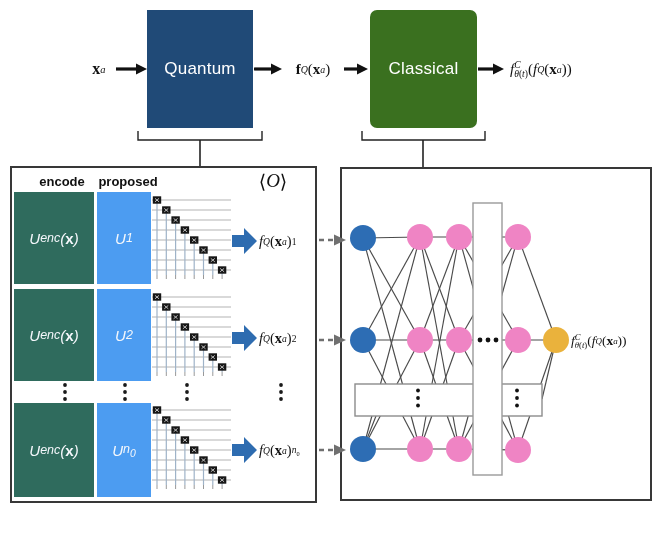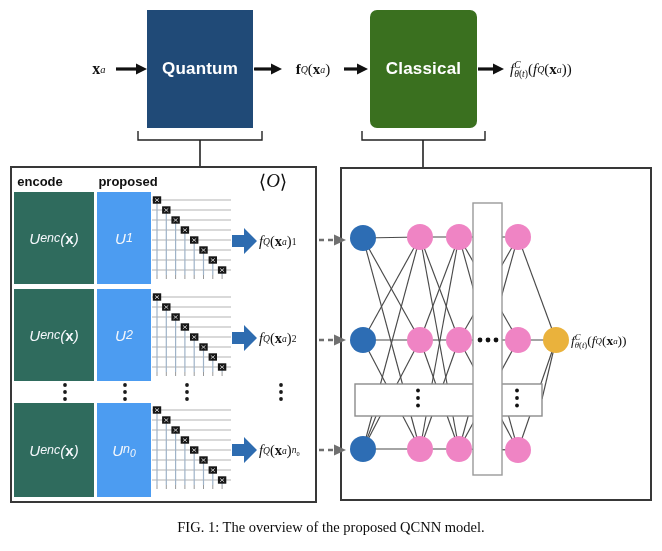--- a/index.html
+++ b/index.html
@@ -3,21 +3,21 @@
 <meta charset="utf-8">
 <style>
   html,body{margin:0;padding:0;background:#ffffff;}
   #fig{position:relative;width:662px;height:551px;background:#fff;overflow:hidden;
        font-family:"Liberation Sans","DejaVu Sans",sans-serif;}
   .abs{position:absolute;box-sizing:border-box;}
   .math{font-family:"Liberation Serif","DejaVu Serif",serif;color:#111;}
   .math sup,.math sub{font-size:0.66em;}
   .ctr{display:flex;align-items:center;justify-content:center;}
   .lft{display:flex;align-items:center;justify-content:flex-start;}
-  .bigbox{color:#fff;font-weight:bold;font-size:17px;letter-spacing:.2px;}
+  .bigbox{color:#fff;font-weight:normal;font-size:17px;letter-spacing:.2px;}
   .hdr{font-weight:bold;font-size:13px;color:#101010;}
   .ubox{color:#f4f7fb;font-size:15px;font-style:italic;}
   .ubox b{font-style:normal;}
   .panel{border:2.5px solid #383838;background:transparent;}
   svg{position:absolute;left:0;top:0;pointer-events:none;}
   .ss{display:inline-flex;flex-direction:column;vertical-align:-0.45em;
       font-size:0.64em;line-height:0.95;text-align:left;}
   .caption{font-family:"Liberation Serif","DejaVu Serif",serif;font-size:14.5px;color:#0c0c0c;}
 </style>
 </head>
@@ -287,21 +287,21 @@
   </div>
   <div class="abs ctr math" style="left:283px;top:56px;width:60px;height:26px;font-size:15px;"><b>f</b><sup><i>Q</i></sup>(<b>x</b><sup><i>a</i></sup>)</div>
   <div class="abs ctr bigbox" style="left: 370px; top: 10px; width: 107px; height: 118px; background: rgb(58, 112, 31); border-radius: 7px;">
     <span>Classical</span>
   </div>
   <div class="abs lft math" style="left:510px;top:55px;width:110px;height:28px;font-size:15px;"><i>f</i><span class="ss">
         <span><i>C</i></span>
         <span><i>θ</i>(<i>t</i>)</span>
       </span>(<i>f</i><sup><i>Q</i></sup>(<b>x</b><sup><i>a</i></sup>))</div>
 
-  <div class="abs ctr hdr" style="left:0;top:173px;width:80px;height:17px;">encode</div>
+  <div class="abs ctr hdr" style="left:22px;top:173px;width:80px;height:17px;">encode</div>
   <div class="abs ctr hdr" style="left:86px;top:173px;width:84px;height:17px;">proposed</div>
   <div class="abs ctr math" style="left:251px;top:168px;width:44px;height:26px;font-size:19px;">⟨<i>O</i>⟩</div>
 
   <div class="abs ctr ubox" style="left: 14px; top: 192px; width: 80px; height: 92px; background: rgb(47, 107, 93);"><i>U</i><sub>enc</sub>(<b>x</b>)</div>
   <div class="abs ctr ubox" style="left: 97px; top: 192px; width: 54px; height: 92px; background: rgb(76, 156, 241);">
       <i>U</i>
       <sub>1</sub>
     </div>
   <div class="abs ctr ubox" style="left: 14px; top: 289px; width: 80px; height: 92px; background: rgb(47, 107, 93);"><i>U</i><sub>enc</sub>(<b>x</b>)</div>
   <div class="abs ctr ubox" style="left: 97px; top: 289px; width: 54px; height: 92px; background: rgb(76, 156, 241);">
@@ -316,14 +316,13 @@
 
   <div class="abs lft math" style="left:259px;top:229px;width:58px;height:24px;font-size:14.5px;"><i>f</i><sup><i>Q</i></sup>(<b>x</b><sup><i>a</i></sup>)<sub>1</sub></div>
   <div class="abs lft math" style="left:259px;top:326px;width:58px;height:24px;font-size:14.5px;"><i>f</i><sup><i>Q</i></sup>(<b>x</b><sup><i>a</i></sup>)<sub>2</sub></div>
   <div class="abs lft math" style="left:259px;top:438px;width:58px;height:24px;font-size:14.5px;"><i>f</i><sup><i>Q</i></sup>(<b>x</b><sup><i>a</i></sup>)<sub><i>n</i><sub>0</sub></sub></div>
 
   <div class="abs lft math" style="left:571px;top:328px;width:88px;height:26px;font-size:13.5px;"><i>f</i><span class="ss">
         <span><i>C</i></span>
         <span><i>θ</i>(<i>t</i>)</span>
       </span>(<i>f</i><sup><i>Q</i></sup>(<b>x</b><sup><i>a</i></sup>))</div>
 
-  <div class="abs ctr caption" style="left:0;top:516px;width:662px;height:22px;">FIG. 1: The overview of the proposed QCNN model.</div>
 </div>
 
 </body></html>

